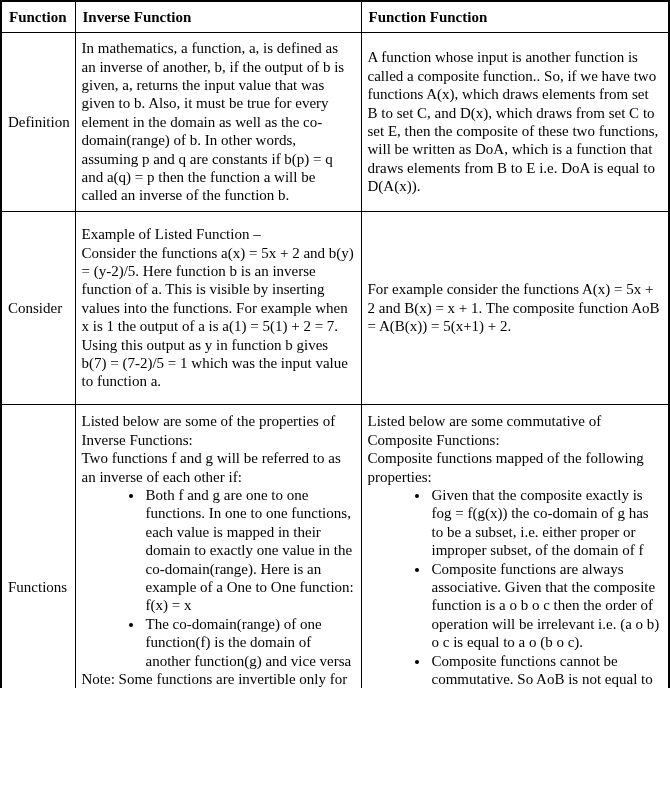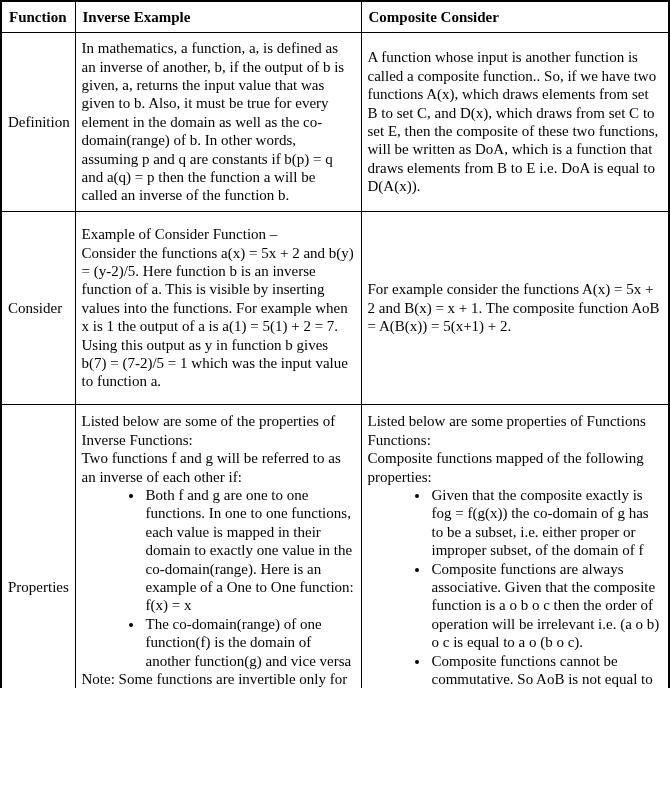--- a/index.html
+++ b/index.html
@@ -61,57 +61,57 @@
 <div class="page">
   <table class="fn-table">
     <colgroup>
       <col style="width:74px">
       <col style="width:286px">
       <col style="width:308px">
     </colgroup>
     <thead>
       <tr class="row-header">
         <th>Function</th>
-        <th>Inverse Example</th>
-        <th>Composite Consider</th>
+        <th>Inverse Function</th>
+        <th>Function Function</th>
       </tr>
     </thead>
     <tbody>
       <tr class="row-definition">
         <td class="row-label">Definition</td>
         <td>
           <p class="cell-par">In mathematics, a function, a, is defined as an inverse of another, b, if the output of b is given, a, returns the input value that was given to b. Also, it must be true for every element in the domain as well as the co-domain(range) of b. In other words, assuming p and q are constants if b(p) = q and a(q) = p then the function a will be called an inverse of the function b.</p>
         </td>
         <td>
           <p class="cell-par">A function whose input is another function is called a composite function.. So, if we have two functions A(x), which draws elements from set B to set C, and D(x), which draws from set C to set E, then the composite of these two functions, will be written as DoA, which is a function that draws elements from B to E i.e. DoA is equal to D(A(x)).</p>
         </td>
       </tr>
       <tr class="row-examples">
         <td class="row-label">Consider</td>
         <td>
-          <p class="cell-par">Example of Consider Function –</p>
+          <p class="cell-par">Example of Listed Function –</p>
           <p class="cell-par">Consider the functions a(x) = 5x + 2 and b(y) = (y-2)/5. Here function b is an inverse function of a. This is visible by inserting values into the functions. For example when x is 1 the output of a is a(1) = 5(1) + 2 = 7. Using this output as y in function b gives b(7) = (7-2)/5 = 1 which was the input value to function a.</p>
         </td>
         <td>
           <p class="cell-par">For example consider the functions A(x) = 5x + 2 and B(x) = x + 1. The composite function AoB = A(B(x)) = 5(x+1) + 2.</p>
         </td>
       </tr>
       <tr class="row-properties">
-        <td class="row-label">Properties</td>
+        <td class="row-label">Functions</td>
         <td>
           <p class="cell-par">Listed below are some of the properties of Inverse Functions:</p>
           <p class="cell-par">Two functions f and g will be referred to as an inverse of each other if:</p>
           <ul class="props-list">
             <li>Both f and g are one to one functions. In one to one functions, each value is mapped in their domain to exactly one value in the co-domain(range). Here is an example of a One to One function: f(x) = x</li>
             <li>The co-domain(range) of one function(f) is the domain of another function(g) and vice versa</li>
           </ul>
           <p class="cell-par">Note: Some functions are invertible only for a set of specific values in their domain. By chance, if both the range as well as the domain of the inverse function are restricted to only those values.</p>
         </td>
         <td>
-          <p class="cell-par">Listed below are some properties of Functions Functions:</p>
+          <p class="cell-par">Listed below are some commutative of Composite Functions:</p>
           <p class="cell-par">Composite functions mapped of the following properties:</p>
           <ul class="props-list">
             <li>Given that the composite exactly is fog = f(g(x)) the co-domain of g has to be a subset, i.e. either proper or improper subset, of the domain of f</li>
             <li>Composite functions are always associative. Given that the composite function is a o b o c then the order of operation will be irrelevant i.e. (a o b) o c is equal to a o (b o c).</li>
             <li>Composite functions cannot be commutative. So AoB is not equal to BoA. Using the example A(x) = 5x + 2 and B(x) = x + 1 AoB = A(B(x)) = 5(x+1) + 2 while BoA = B(A(x)) = (5x + 2) + 1.</li>
           </ul>
         </td>
       </tr>
     </tbody>
   </table>

